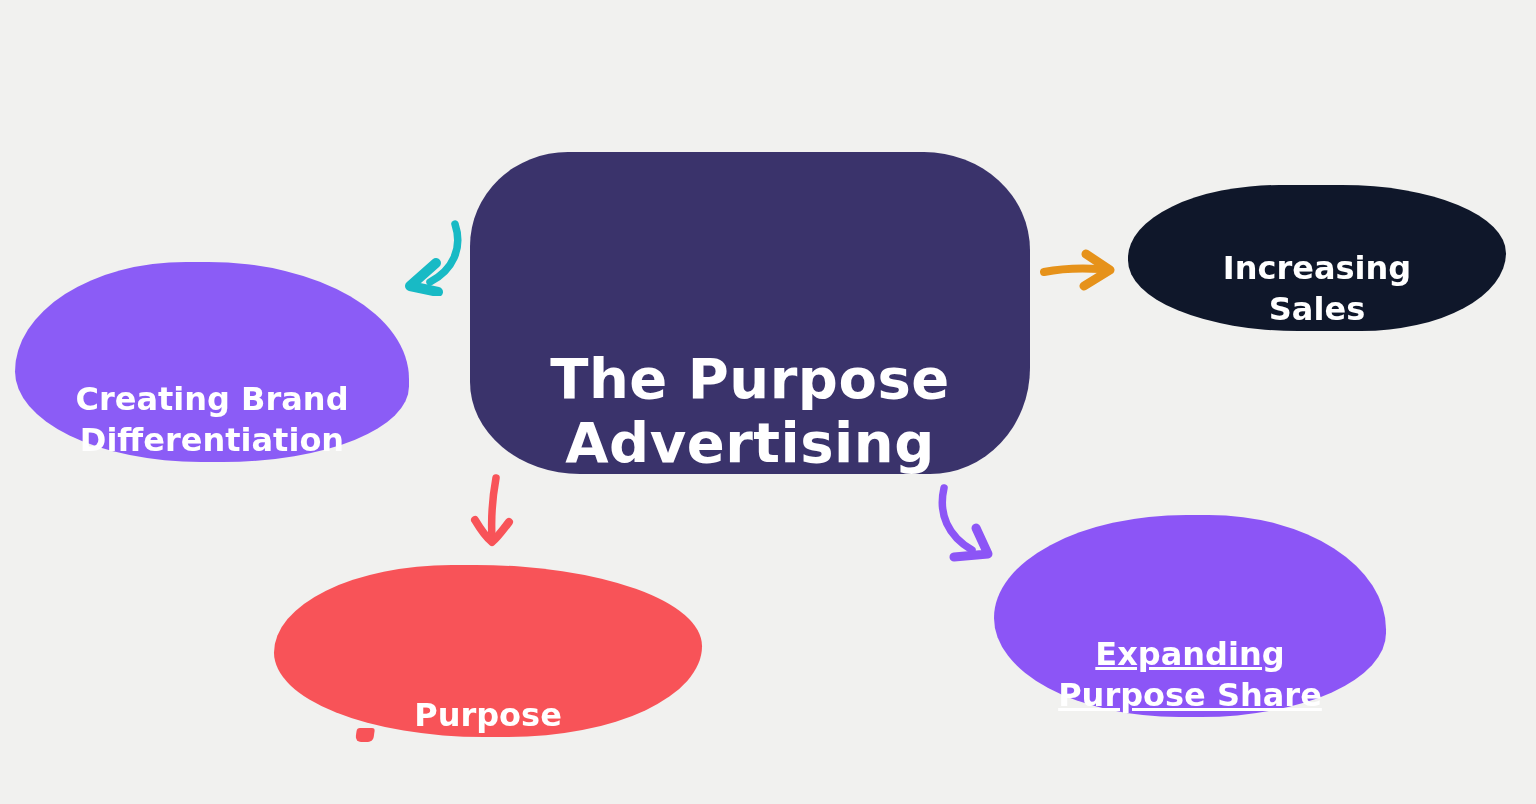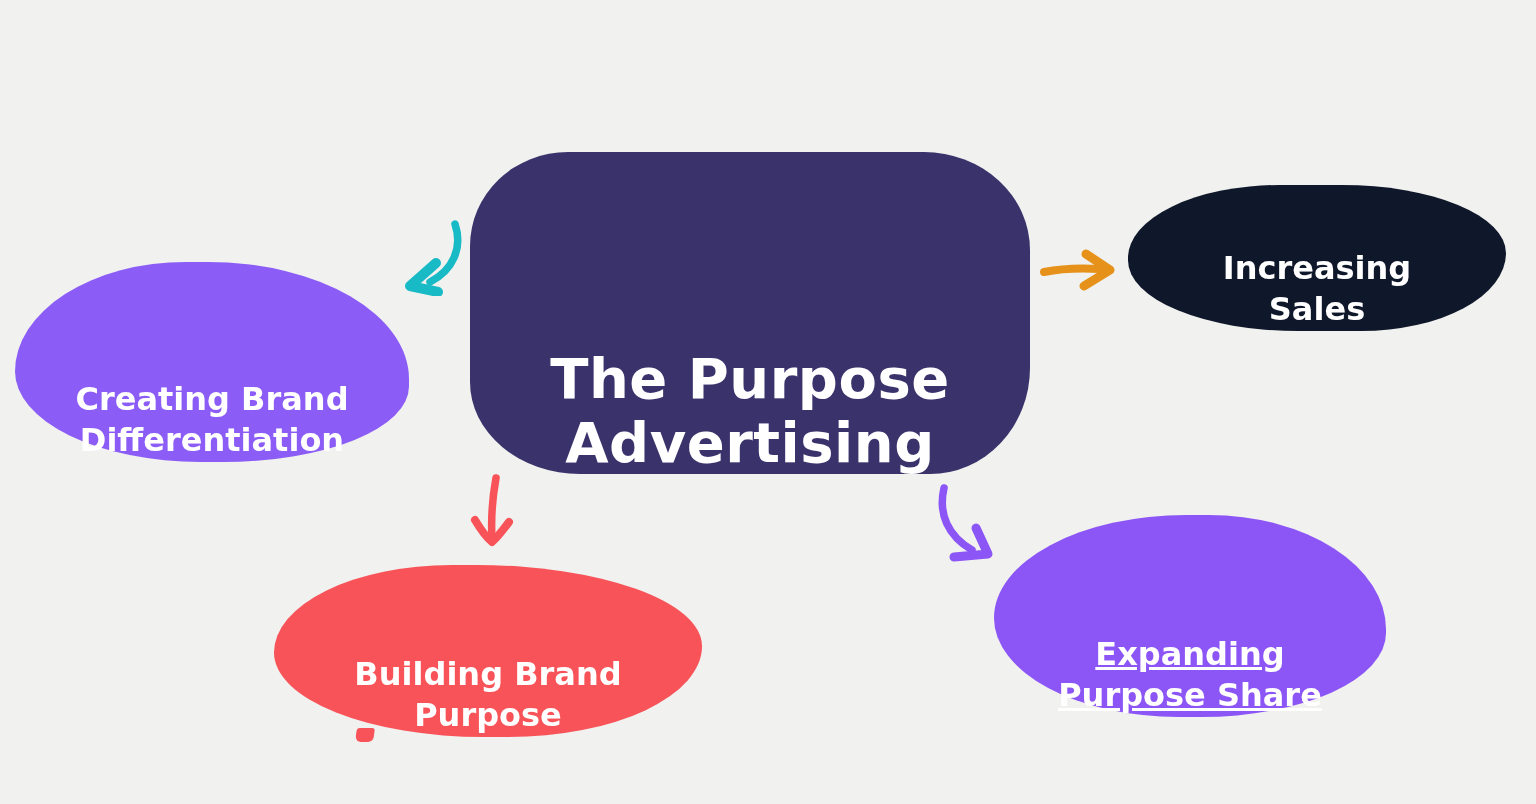--- a/index.html
+++ b/index.html
@@ -110,21 +110,20 @@
 
   <div class="blob blob-orange" style="background: #0f172a;">
     <div>
       <span class="label-line">Increasing</span>
       <span class="label-line">Sales</span>
     </div>
   </div>
 
   <div class="blob blob-red" style="background: rgb(248, 83, 88);">
     <div>
-      <span class="label-line">Building Brand</span>
       <span class="label-line">Purpose</span>
     </div>
   </div>
 
   <div class="blob blob-purple" style="background: rgb(140, 85, 246); text-decoration: underline;">
     <div>
       <span class="label-line">Expanding</span>
       <span class="label-line">Purpose Share</span>
     </div>
   </div>

